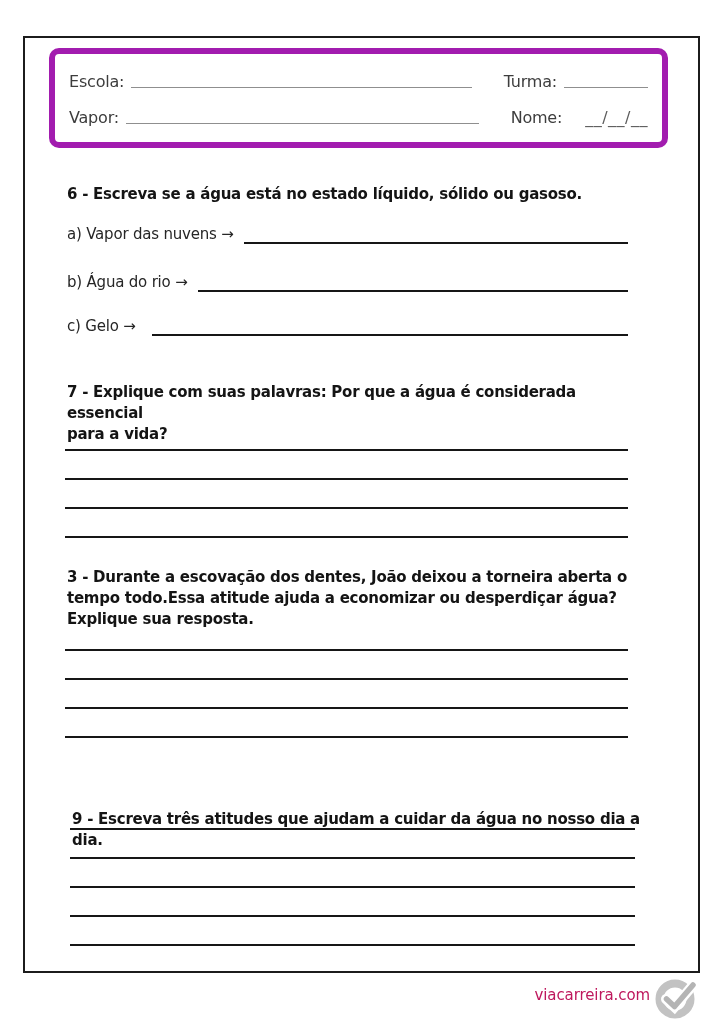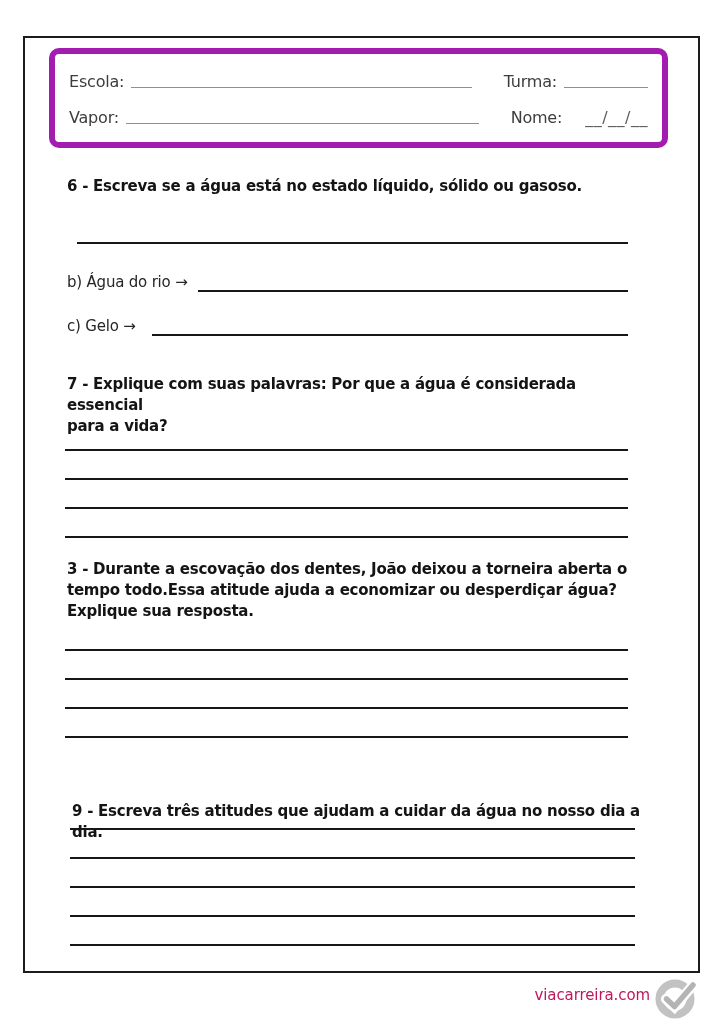--- a/index.html
+++ b/index.html
@@ -33,20 +33,21 @@
   .fill-line { flex: 1; border-bottom: 1.5px solid #8f8f8f; margin: 0 4px 3px 7px; height: 1px; }
   .short-line { width: 84px; border-bottom: 1.5px solid #8f8f8f; margin: 0 0 3px 7px; height: 1px; }
   .hlabel-right { margin-left: 28px; }
   .date-blank { margin-left: 23px; color: #5c5c5c; letter-spacing: 0.5px; }
 
   .q-title {
     position: absolute; left: 67px; width: 585px;
     font-size: 15px; font-weight: 700; color: #141414;
     line-height: 21px; letter-spacing: -0.25px;
     white-space: pre-line;
+    margin-top: 8px;
   }
   #q6-title { top: 176px; }
   #q7-title { top: 374px; }
   #q8-title { top: 559px; }
   #q9-title { top: 801px; left: 72px; }
 
   .q6-row {
     position: absolute; left: 67px; width: 561px; height: 22px;
     display: flex; align-items: flex-end;
     font-size: 15px; color: #262626; letter-spacing: -0.2px;
@@ -86,20 +87,21 @@
     <span>Vapor:</span>
     <span class="fill-line"></span>
     <span class="hlabel-right">Nome:</span>
     <span class="date-blank">__/__/__</span>
   </div>
 </div>
 
 <div class="q-title" id="q6-title">6 - Escreva se a água está no estado líquido, sólido ou gasoso.</div>
 
 <div class="q6-row" id="q6-row-a">
+  <span class="q6-label">a) Vapor das nuvens →</span>
   <span class="blank-line"></span>
 </div>
 <div class="q6-row" id="q6-row-b">
   <span class="q6-label">b) Água do rio →</span>
   <span class="blank-line"></span>
 </div>
 <div class="q6-row" id="q6-row-c">
   <span class="q6-label">c) Gelo →</span>
   <span class="blank-line"></span>
 </div>

